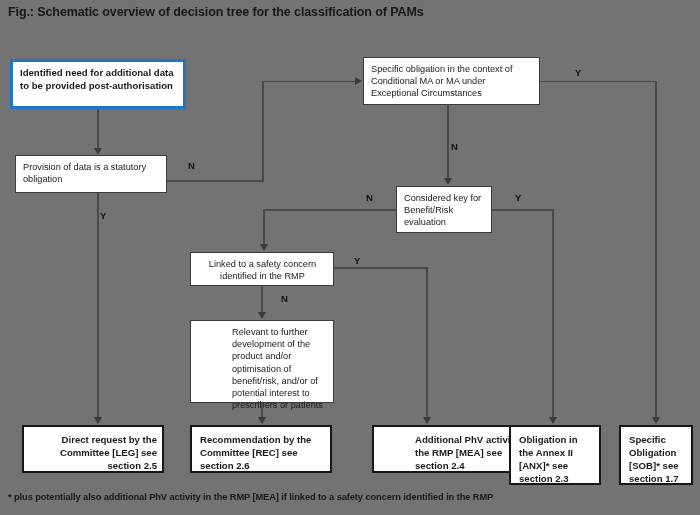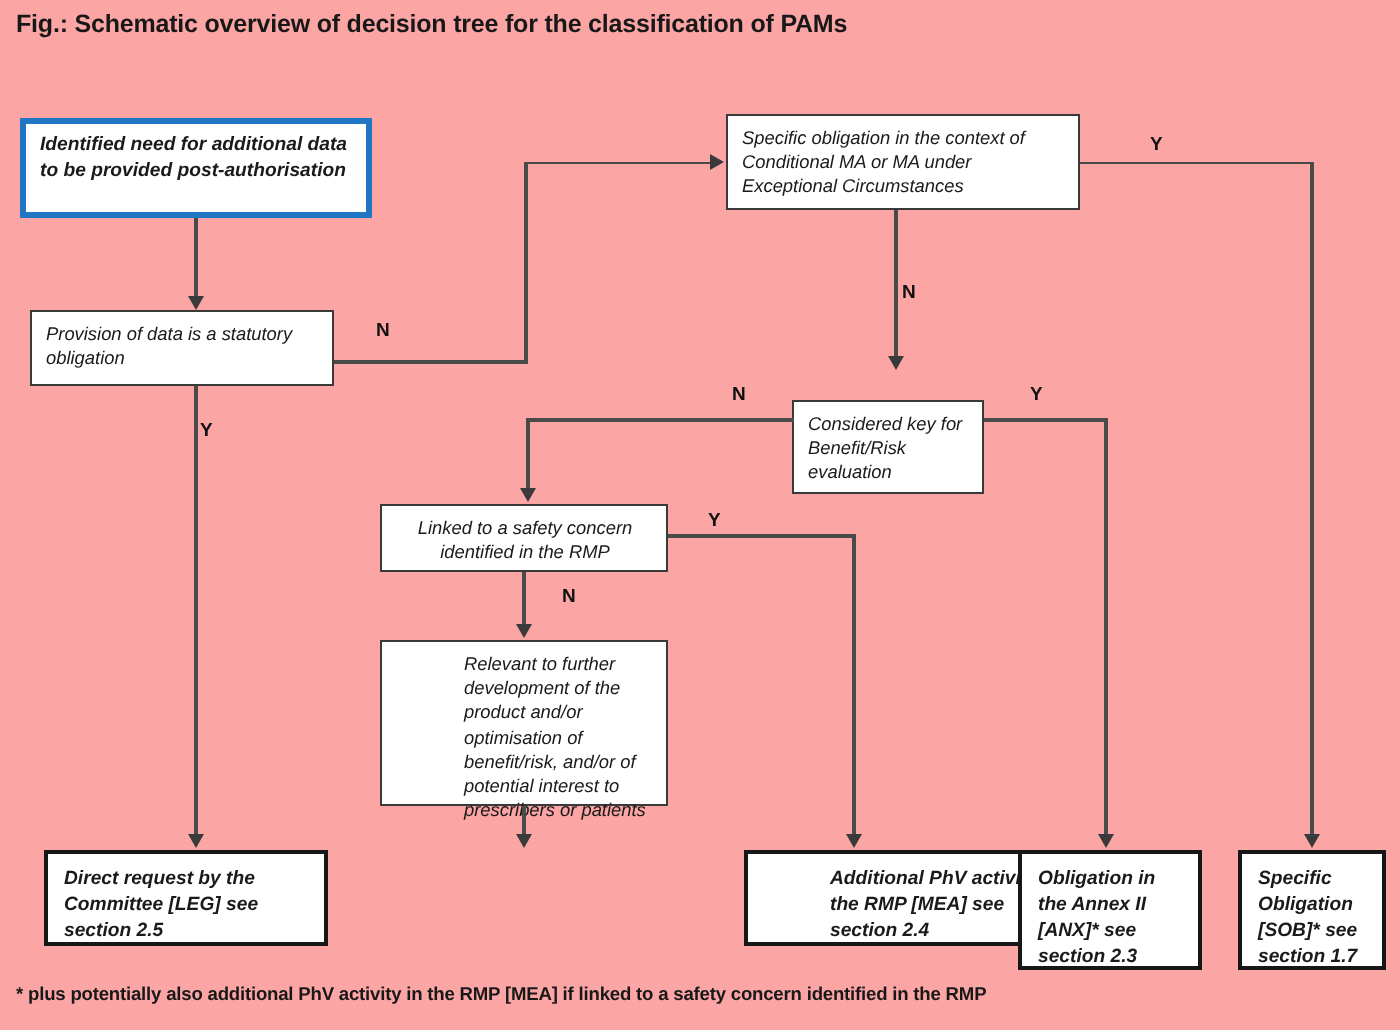--- a/index.html
+++ b/index.html
@@ -8,21 +8,21 @@
     background: #ffffff;
   }
   body {
     font-family: "Liberation Sans", sans-serif;
     -webkit-font-smoothing: antialiased;
   }
   #canvas {
     position: relative;
     width: 700px;
     height: 515px;
-    background: #fca5a5;
+    background: #737373;
     overflow: hidden;
   }
 
   
   .fig-title {
     position: absolute;
     left: 8px;
     top: 5px;
     width: 660px;
     font-size: 12.5px;
@@ -44,21 +44,20 @@
   
   .node {
     position: absolute;
     box-sizing: border-box;
     background: #ffffff;
     border: 1px solid #3a3a3a;
     color: #1a1a1a;
     font-size: 9.2px;
     line-height: 1.33;
     padding: 5px 6px 4px 7px;
-    font-style: italic;
   }
   .node.blue {
     border: 3px solid #1f76c4;
     font-weight: bold;
     font-size: 9.6px;
     padding: 5px 6px 4px 7px;
   }
   .node.terminal {
     border: 2px solid #171717;
     font-weight: bold;
@@ -104,28 +103,29 @@
 <div id="canvas">
 
   <div class="fig-title">Fig.: Schematic overview of decision tree for the classification of PAMs</div>
 
   <div class="node blue" style="left:10px; top:59px; width:176px; height:50px;">Identified need for additional data to be provided post-authorisation</div>
 
   <div class="node" style="left:363px; top:57px; width:177px; height:48px;">Specific obligation in the context of Conditional MA or MA under Exceptional Circumstances</div>
 
   <div class="node" style="left:15px; top:155px; width:152px; height:38px;">Provision of data is a statutory obligation</div>
 
-  <div class="node" style="left:396px; top:200px; width:96px; height:47px;">Considered key for Benefit/Risk evaluation</div>
+  <div class="node" style="left:396px; top:186px; width:96px; height:47px;">Considered key for Benefit/Risk evaluation</div>
 
   <div class="node" style="left:190px; top:252px; width:144px; height:34px;text-align:center;">Linked to a safety concern identified in the RMP</div>
 
   <div class="node" style="left:190px; top:320px; width:144px; height:83px;padding-left:41px;">Relevant to further development of the product and/or optimisation of benefit/risk, and/or of potential interest to prescribers or patients</div>
 
-  <div class="node terminal" style="left:22px; top:425px; width:142px; height:48px;">Direct request by the Committee [LEG] see section 2.5</div>
+  <div class="node terminal" style="left:22px; top:425px; width:142px; height:48px;text-align:right;">Direct request by the Committee [LEG] see section 2.5</div>
 
+  <div class="node terminal" style="left:190px; top:425px; width:142px; height:48px;">Recommendation by the Committee [REC] see section 2.6</div>
 
   <div class="node terminal" style="left:372px; top:425px; width:166px; height:48px;padding-left:41px;">Additional PhV activity in the RMP [MEA] see section 2.4</div>
 
   <div class="node terminal" style="left:509px; top:425px; width:92px; height:60px;">Obligation in the Annex II [ANX]* see section 2.3</div>
 
   <div class="node terminal" style="left:619px; top:425px; width:74px; height:60px;">Specific Obligation [SOB]* see section 1.7</div>
 
   <div class="ln v" style="left:97px; top:109px; height:40px;"></div>
   <div class="arrow down" style="left:93.5px; top:148px;"></div>
 

